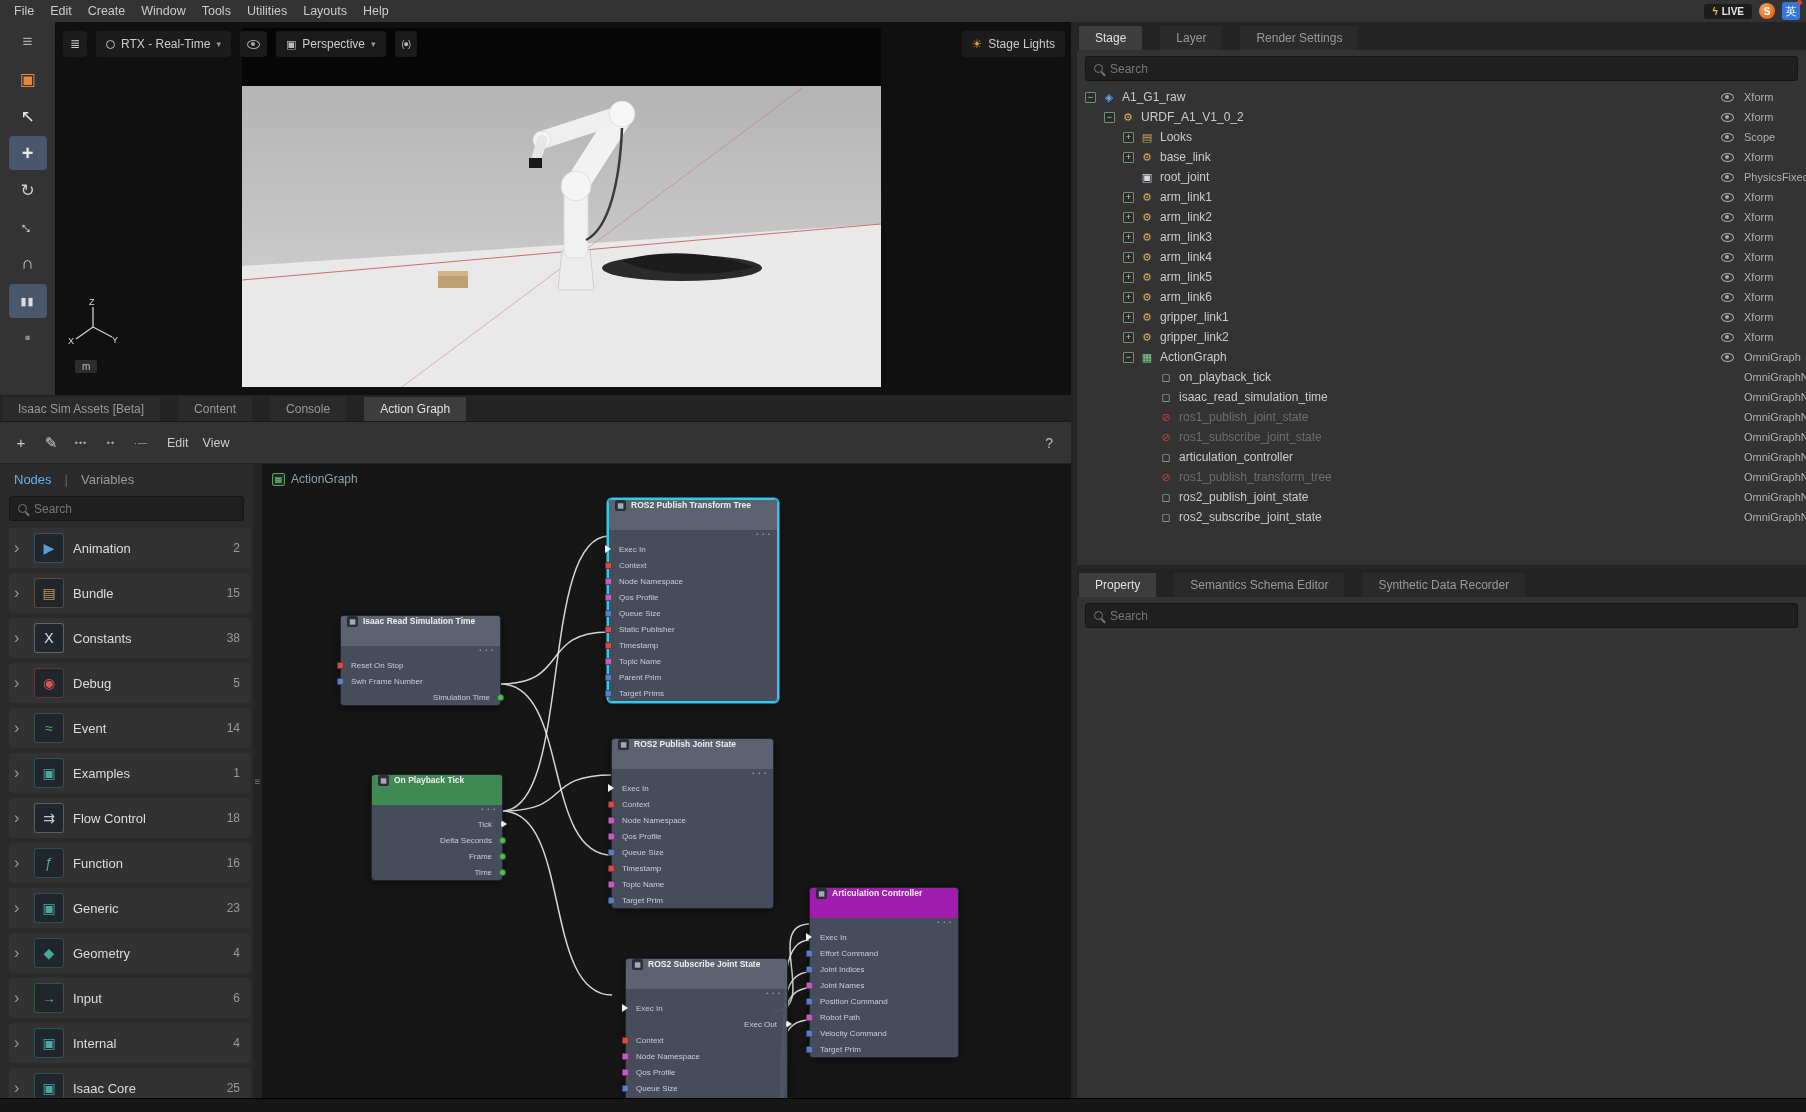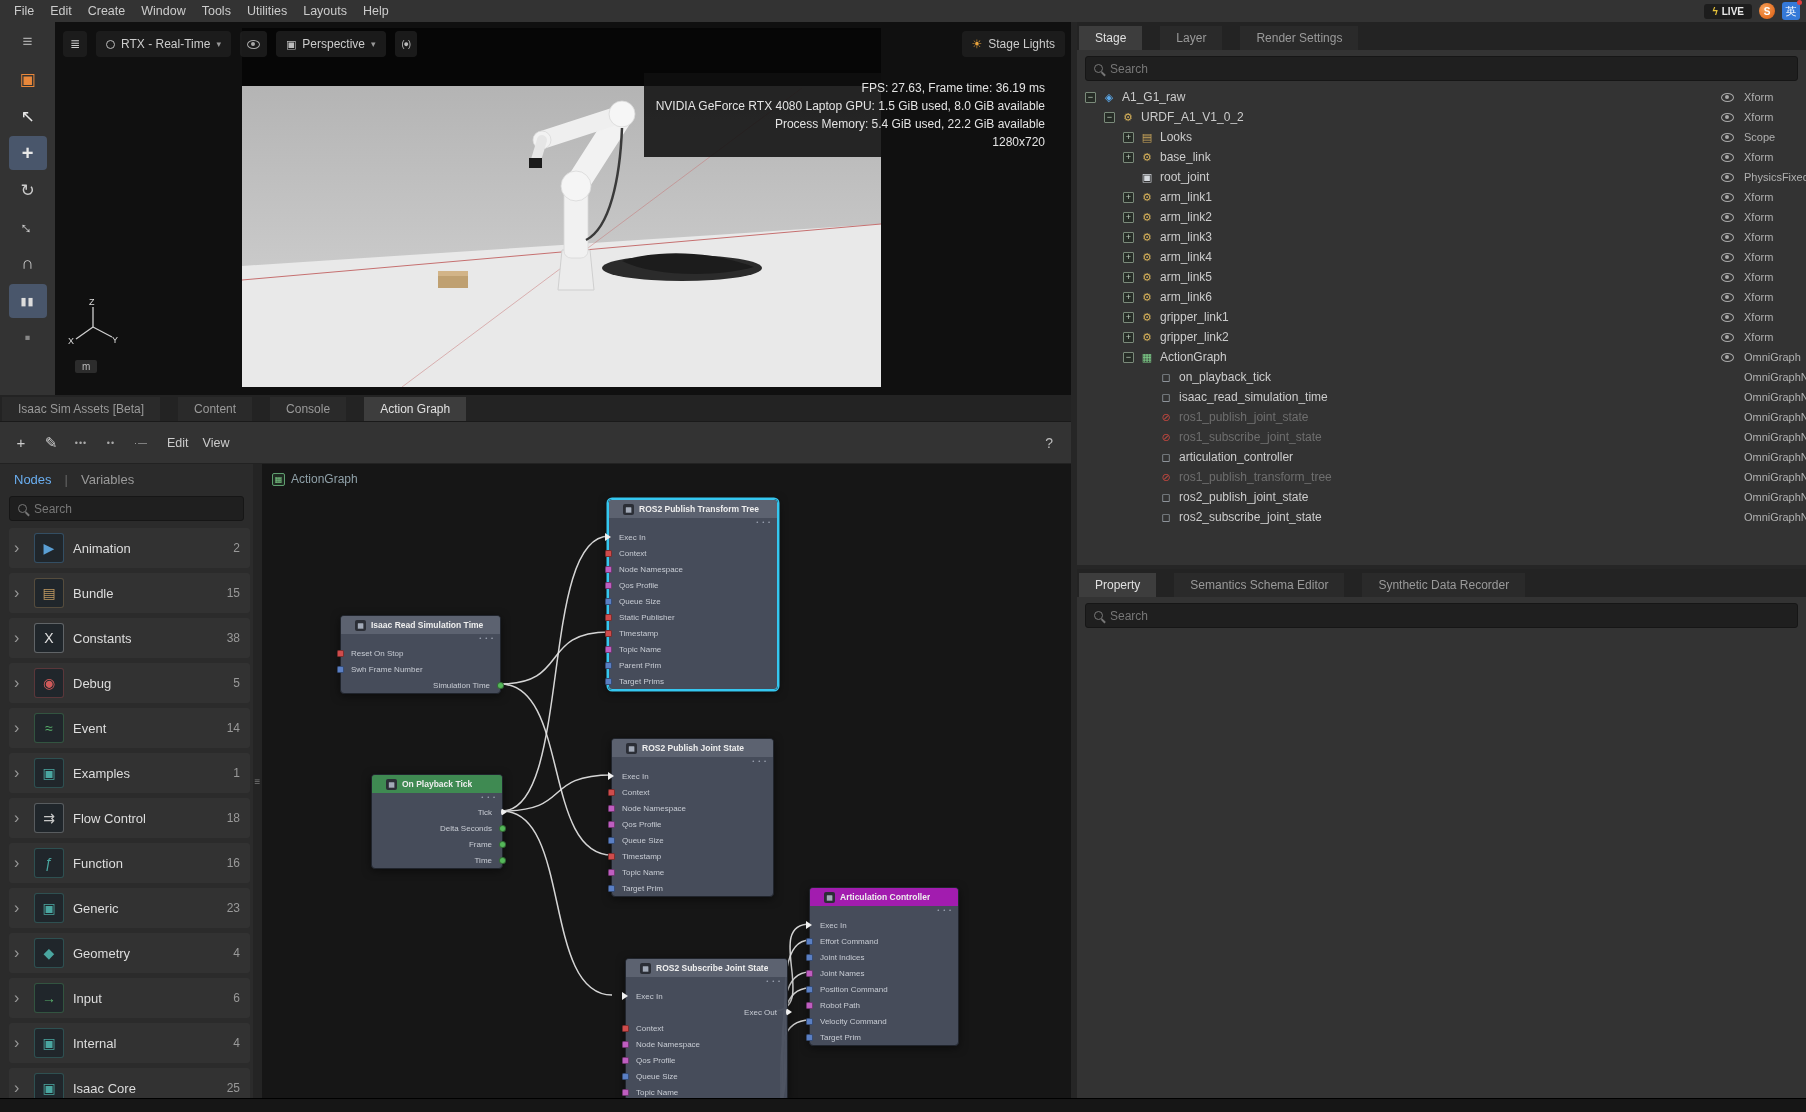--- a/index.html
+++ b/index.html
@@ -70,21 +70,21 @@
 .cat-label{flex:1;font-size:13px;color:#ddd;}
 .cat-count{font-size:12px;color:#999;}
 .hsplit{width:9px;background:#242424;display:flex;align-items:center;justify-content:center;flex:0 0 auto;}
 .hsplit .grip{color:#777;font-size:10px;}
 .canvas{flex:1;position:relative;background:#161616;overflow:hidden;}
 .graph-label{position:absolute;left:10px;top:8px;display:flex;gap:6px;align-items:center;font-size:12px;color:#8fa0a8;z-index:2;}
 .graph-label .gicon{width:13px;height:13px;background:#1f2a22;border:1px solid #5f9f6f;border-radius:2px;color:#7fd08a;font-size:8px;line-height:12px;text-align:center;}
 .wires{position:absolute;left:0;top:0;z-index:1;}
 .gnode{position:absolute;background:rgba(73,79,94,.96);border:1px solid #20242c;border-radius:4px;box-shadow:0 2px 8px rgba(0,0,0,.5);z-index:3;}
 .gnode.selected{border-color:#35c7f0;box-shadow:0 0 0 1.5px #35c7f0,0 2px 10px rgba(0,0,0,.6);}
-.gnode-head{height:18px;display:flex;align-items:center;gap:5px;padding:0 14px;border-radius:3px 3px 0 0;}
+.gnode-head{height:30px;display:flex;gap:5px;padding:0 6px;border-radius:3px 3px 0 0;}
 .gnode-icon{width:11px;height:11px;background:#2b2e36;border-radius:2px;color:#cfd8e8;font-size:7px;line-height:11px;text-align:center;flex:0 0 auto;}
 .gnode-title{font-size:8.5px;font-weight:bold;color:#eee;white-space:nowrap;overflow:hidden;}
 .gnode-more{height:11px;text-align:right;padding-right:6px;color:#9aa0b0;font-size:6px;line-height:9px;letter-spacing:1px;}
 .gport{position:relative;height:16px;display:flex;align-items:center;font-size:8px;color:#c8ccd4;}
 .gport.in{padding-left:10px;}
 .gport.out{justify-content:flex-end;padding-right:10px;}
 .pdot{position:absolute;width:7px;height:7px;border-radius:1.5px;top:4.5px;border:1px solid rgba(0,0,0,.4);}
 .gport.in .pdot{left:-4px;}
 .gport.out .pdot{right:-4px;border-radius:50%;}
 .pdot.exec{width:0;height:0;border:none;border-top:4px solid transparent;border-bottom:4px solid transparent;border-left:6px solid #f0f0f0;border-radius:0;background:transparent !important;top:4px;}
@@ -218,26 +218,20 @@
               </div>
             <div class="vp-pill vp-sq">
                 <span class="spk">(●)</span>
               </div>
             <div class="vp-spacer"></div>
             <div class="vp-pill">
                 <span class="sun">☀</span>
                 <span>Stage Lights</span>
               </div>
           </div>
-          <div class="stats">
-              <div class="stat-line">FPS: 27.63, Frame time: 36.19 ms</div>
-              <div class="stat-line">NVIDIA GeForce RTX 4080 Laptop GPU: 1.5 GiB used, 8.0 GiB available</div>
-              <div class="stat-line">Process Memory: 5.4 GiB used, 22.2 GiB available</div>
-              <div class="stat-line">1280x720</div>
-            </div>
           <svg class="axis-gizmo" width="52" height="52">
             <line x1="26" y1="30" x2="26" y2="10" stroke="#cfcfcf" stroke-width="1.3"></line>
             <line x1="26" y1="30" x2="9" y2="42" stroke="#cfcfcf" stroke-width="1.3"></line>
             <line x1="26" y1="30" x2="45" y2="40" stroke="#cfcfcf" stroke-width="1.3"></line>
             <text x="22" y="8" fill="#ddd" font-size="9">Z</text>
             <text x="1" y="47" fill="#ddd" font-size="9">X</text>
             <text x="45" y="46" fill="#ddd" font-size="9">Y</text>
           </svg>
           <div class="unit-box">m</div>
         </div>

